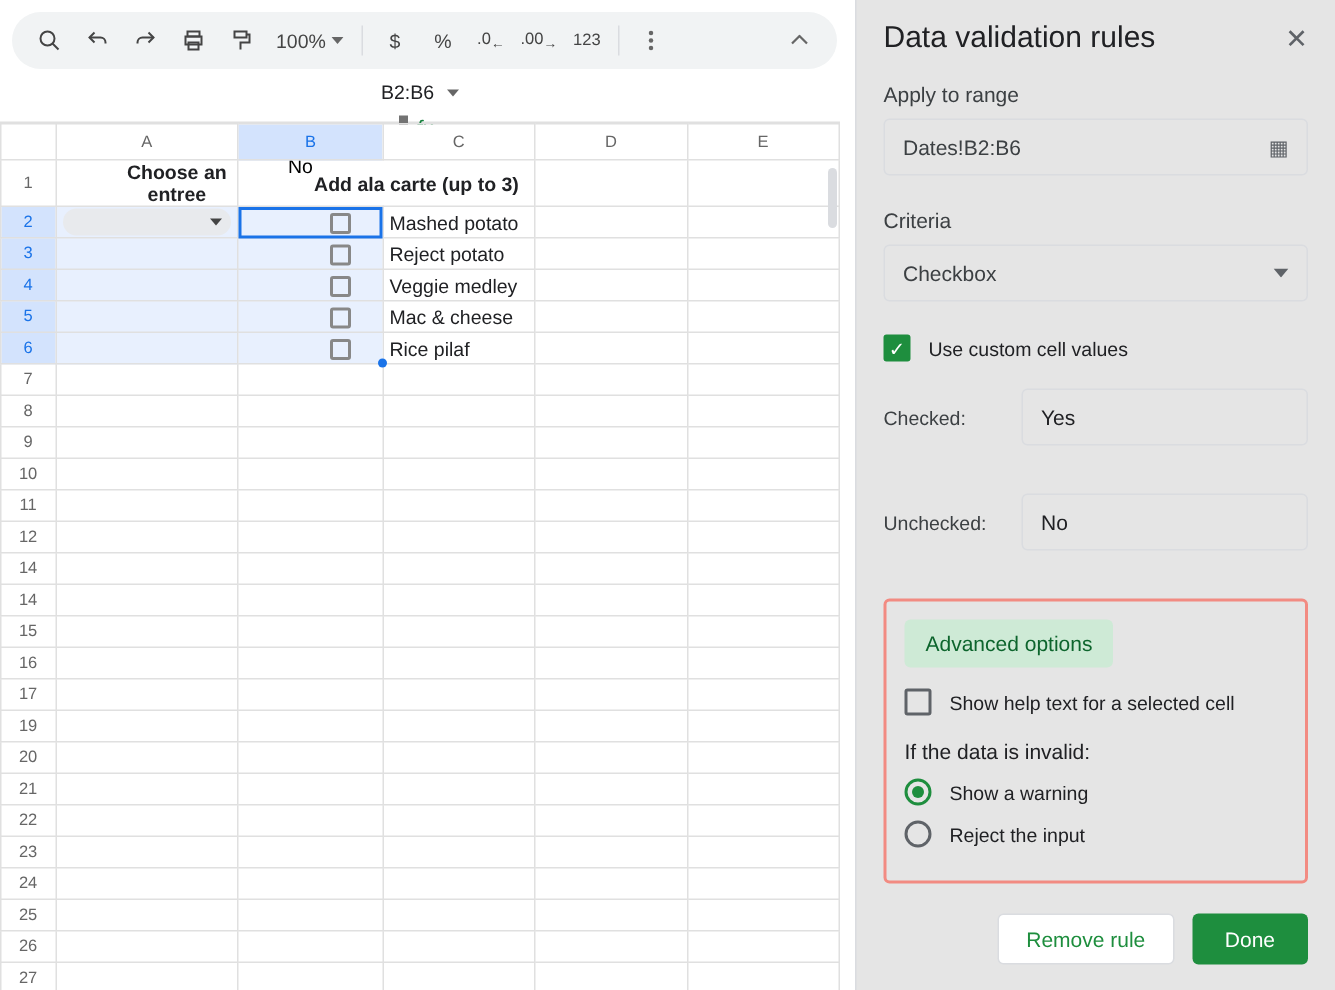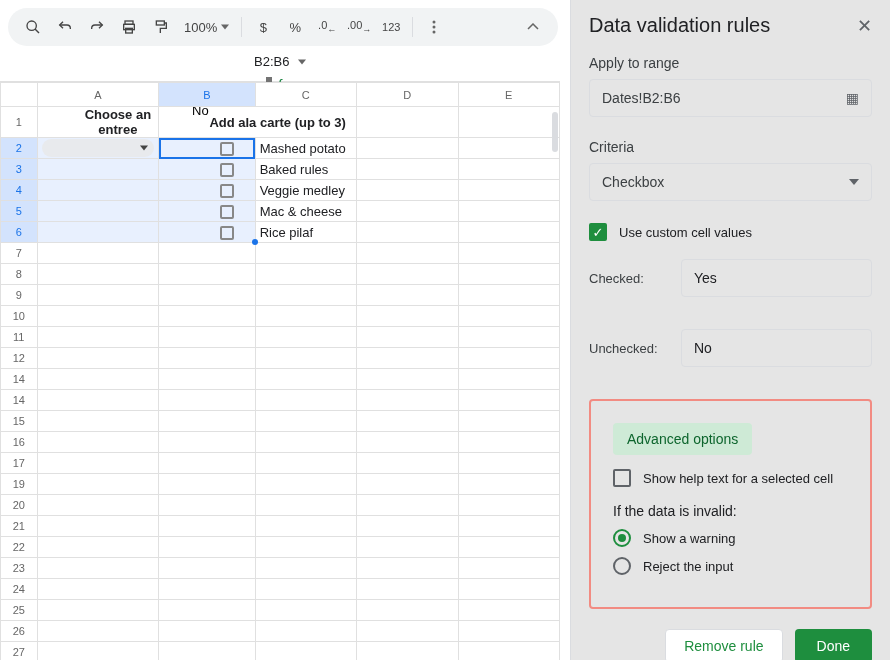--- a/index.html
+++ b/index.html
@@ -54,21 +54,21 @@
     .section { margin-bottom: 22px; }
     
     .checkbox-row { display: flex; align-items: center; gap: 12px; margin-bottom: 18px; }
     .chk-box { width: 18px; height: 18px; border: 2px solid #5f6368; border-radius: 2px; display: flex; align-items: center; justify-content: center; }
     .chk-box.checked { background: #1e8e3e; border-color: #1e8e3e; color: #fff; }
     
     .kv-row { display: flex; align-items: center; gap: 12px; margin-bottom: 32px; }
     .kv-row .label { width: 80px; font-size: 13px; color: #3c4043; }
     .kv-row .value-input { flex: 1; border: 1px solid #dadce0; border-radius: 4px; padding: 10px 12px; font-size: 14px; }
     
-    .highlight-box { border: 2px solid #f28b82; border-radius: 4px; padding: 22px; margin-top: 6px; }
+    .highlight-box { border: 2px solid #f28b82; border-radius: 4px; padding: 12px; margin-top: 6px; }
     .adv-options { background: #ceead6; color: #0d652d; padding: 8px 14px; border-radius: 4px; display: inline-block; font-size: 14px; font-weight: 500; margin-bottom: 14px; }
     
     .radio-row { display: flex; align-items: center; gap: 12px; margin: 10px 0; }
     .radio-outer { width: 18px; height: 18px; border: 2px solid #5f6368; border-radius: 50%; display: flex; align-items: center; justify-content: center; }
     .radio-outer.selected { border-color: #1e8e3e; }
     .radio-inner { width: 8px; height: 8px; background: #1e8e3e; border-radius: 50%; }
     
     .panel-footer { display: flex; justify-content: flex-end; gap: 12px; margin-top: 20px; }
     .btn-outline { border: 1px solid #dadce0; background: #fff; color: #1e8e3e; padding: 8px 18px; border-radius: 4px; font-size: 14px; font-weight: 500; cursor: pointer; }
     .btn-primary { background: #1e8e3e; color: #fff; border: none; padding: 8px 22px; border-radius: 4px; font-size: 14px; font-weight: 500; cursor: pointer; }
@@ -186,21 +186,21 @@
           </td>
         <td class="center cell-selected-light cell-active"><span class="cell-checkbox"></span></td>
         <td>Mashed potato</td>
         <td></td>
           <td></td>
       </tr>
       <tr>
         <th class="row-header row-selected">3</th>
         <td class="cell-selected-light"></td>
         <td class="center cell-selected-light"><span class="cell-checkbox"></span></td>
-        <td>Baked rules</td>
+        <td>Reject potato</td>
         <td></td>
           <td></td>
       </tr>
       <tr>
         <th class="row-header row-selected">4</th>
         <td class="cell-selected-light"></td>
         <td class="center cell-selected-light"><span class="cell-checkbox"></span></td>
         <td>Veggie medley</td>
         <td></td>
           <td></td>

